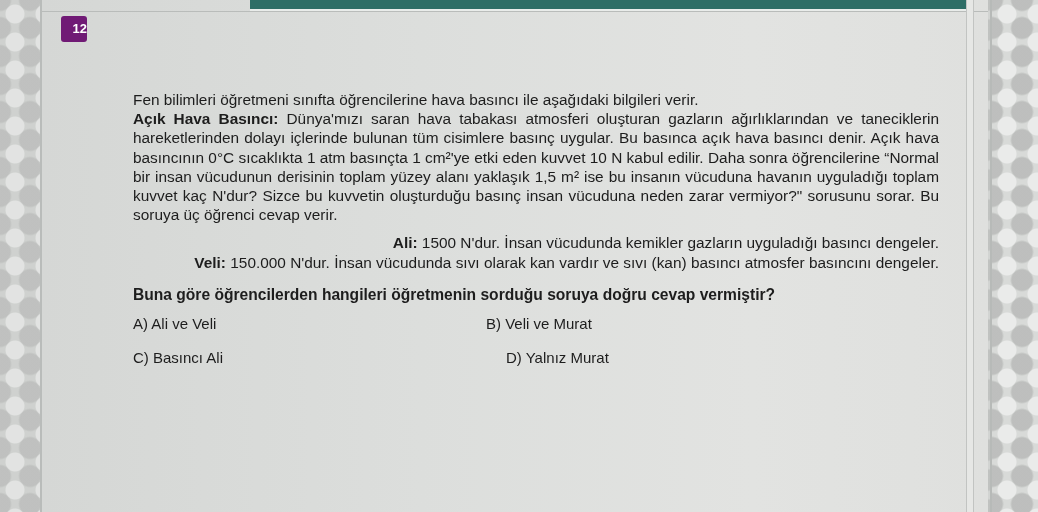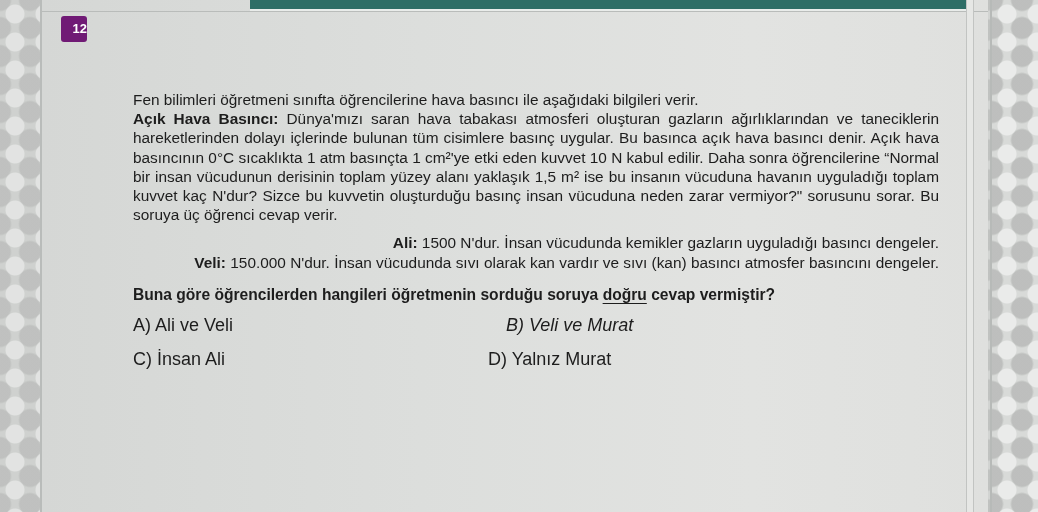--- a/index.html
+++ b/index.html
@@ -61,23 +61,23 @@
     }
     .content {
       position: absolute; left: 133px; top: 46px; width: 806px;
       color: #1d1d1d; font-size: 15.4px; margin-top: 44px;
     }
     .para { text-align: justify; line-height: 19.2px; margin: 0; }
     .para b { font-weight: bold; }
     .answers { margin-top: 9px; line-height: 19.2px; text-align: right; }
     .answers p { margin: 0; }
     .question { margin-top: 13px; font-weight: bold; font-size: 15.6px; }
-    .question .u { text-decoration: underline; text-underline-offset: 3px; }
+    .question .u { text-underline-offset: 3px; }
     .options { position: relative; margin-top: 0; height: 80px; }
-    .opt { position: absolute; font-size: 18px; }
+    .opt { position: absolute; font-size: 15px; }
   </style>
 </head>
 <body>
 
 <div class="hex-bg"></div>
 <div class="left-strip"></div>
 <div class="right-strip"></div>
 
 <div class="page"></div>
 <div class="top-bar"></div>
@@ -94,17 +94,17 @@
 
   <div class="answers">
     <p><b>Ali:</b><span> 1500 N'dur. İnsan vücudunda kemikler gazların uyguladığı basıncı dengeler.</span></p>
     <p><b>Veli:</b><span> 150.000 N'dur. İnsan vücudunda sıvı olarak kan vardır ve sıvı (kan) basıncı atmosfer basıncını dengeler.</span></p>
   </div>
 
   <p class="para question"><span>Buna göre öğrencilerden hangileri öğretmenin sorduğu soruya </span><span class="u">doğru</span><span> cevap vermiştir?</span></p>
 
   <div class="options">
     <div class="opt" style="left:0; top:11px;">A) Ali ve Veli</div>
-    <div class="opt" style="left:373px; top:11px;font-style:italic;">B) Veli ve Murat</div>
-    <div class="opt" style="left:0; top:45px;">C) İnsan Ali</div>
-    <div class="opt" style="left:355px; top:45px;">D) Yalnız Murat</div>
+    <div class="opt" style="left:353px; top:11px;">B) Veli ve Murat</div>
+    <div class="opt" style="left:0; top:45px;">C) Basıncı Ali</div>
+    <div class="opt" style="left:373px; top:45px;">D) Yalnız Murat</div>
   </div>
 </div>
 
 </body></html>

